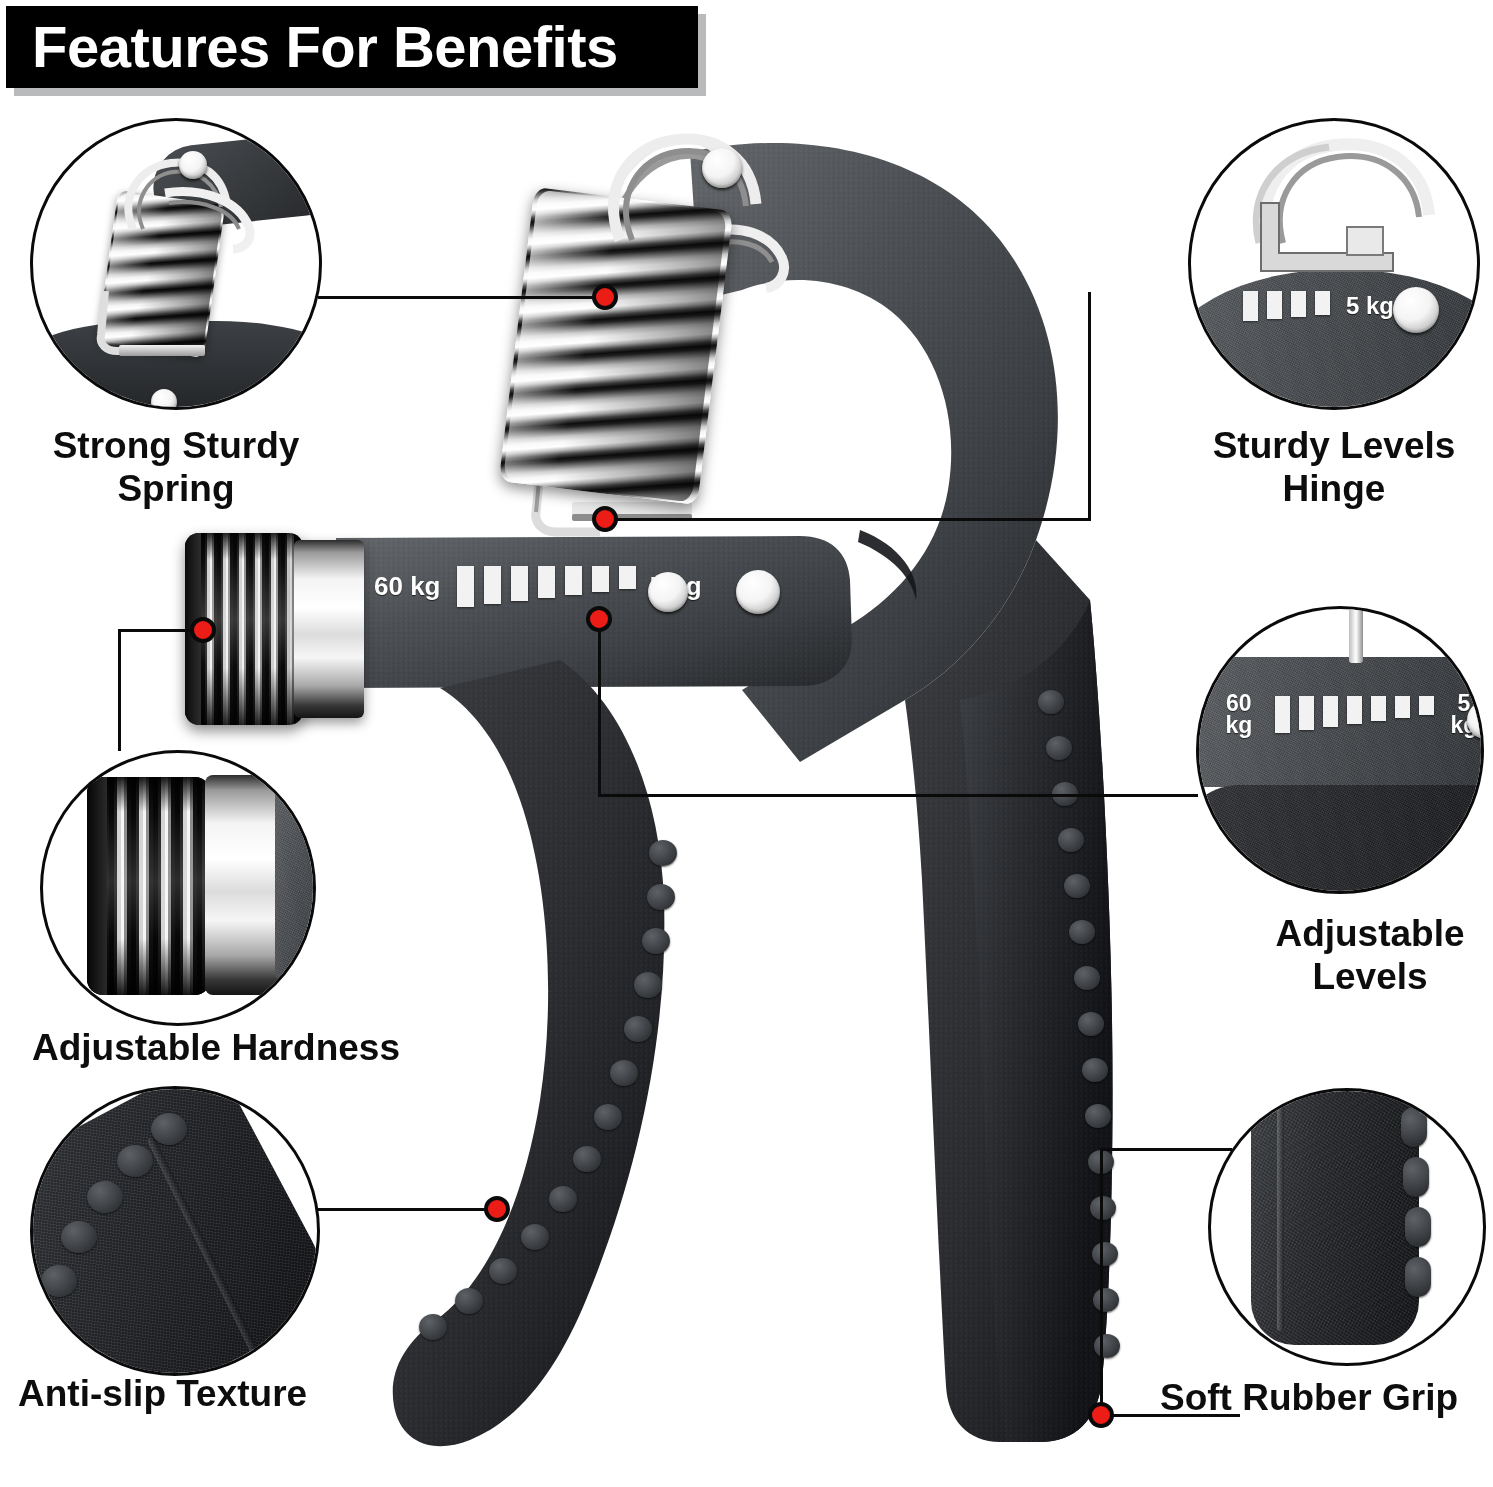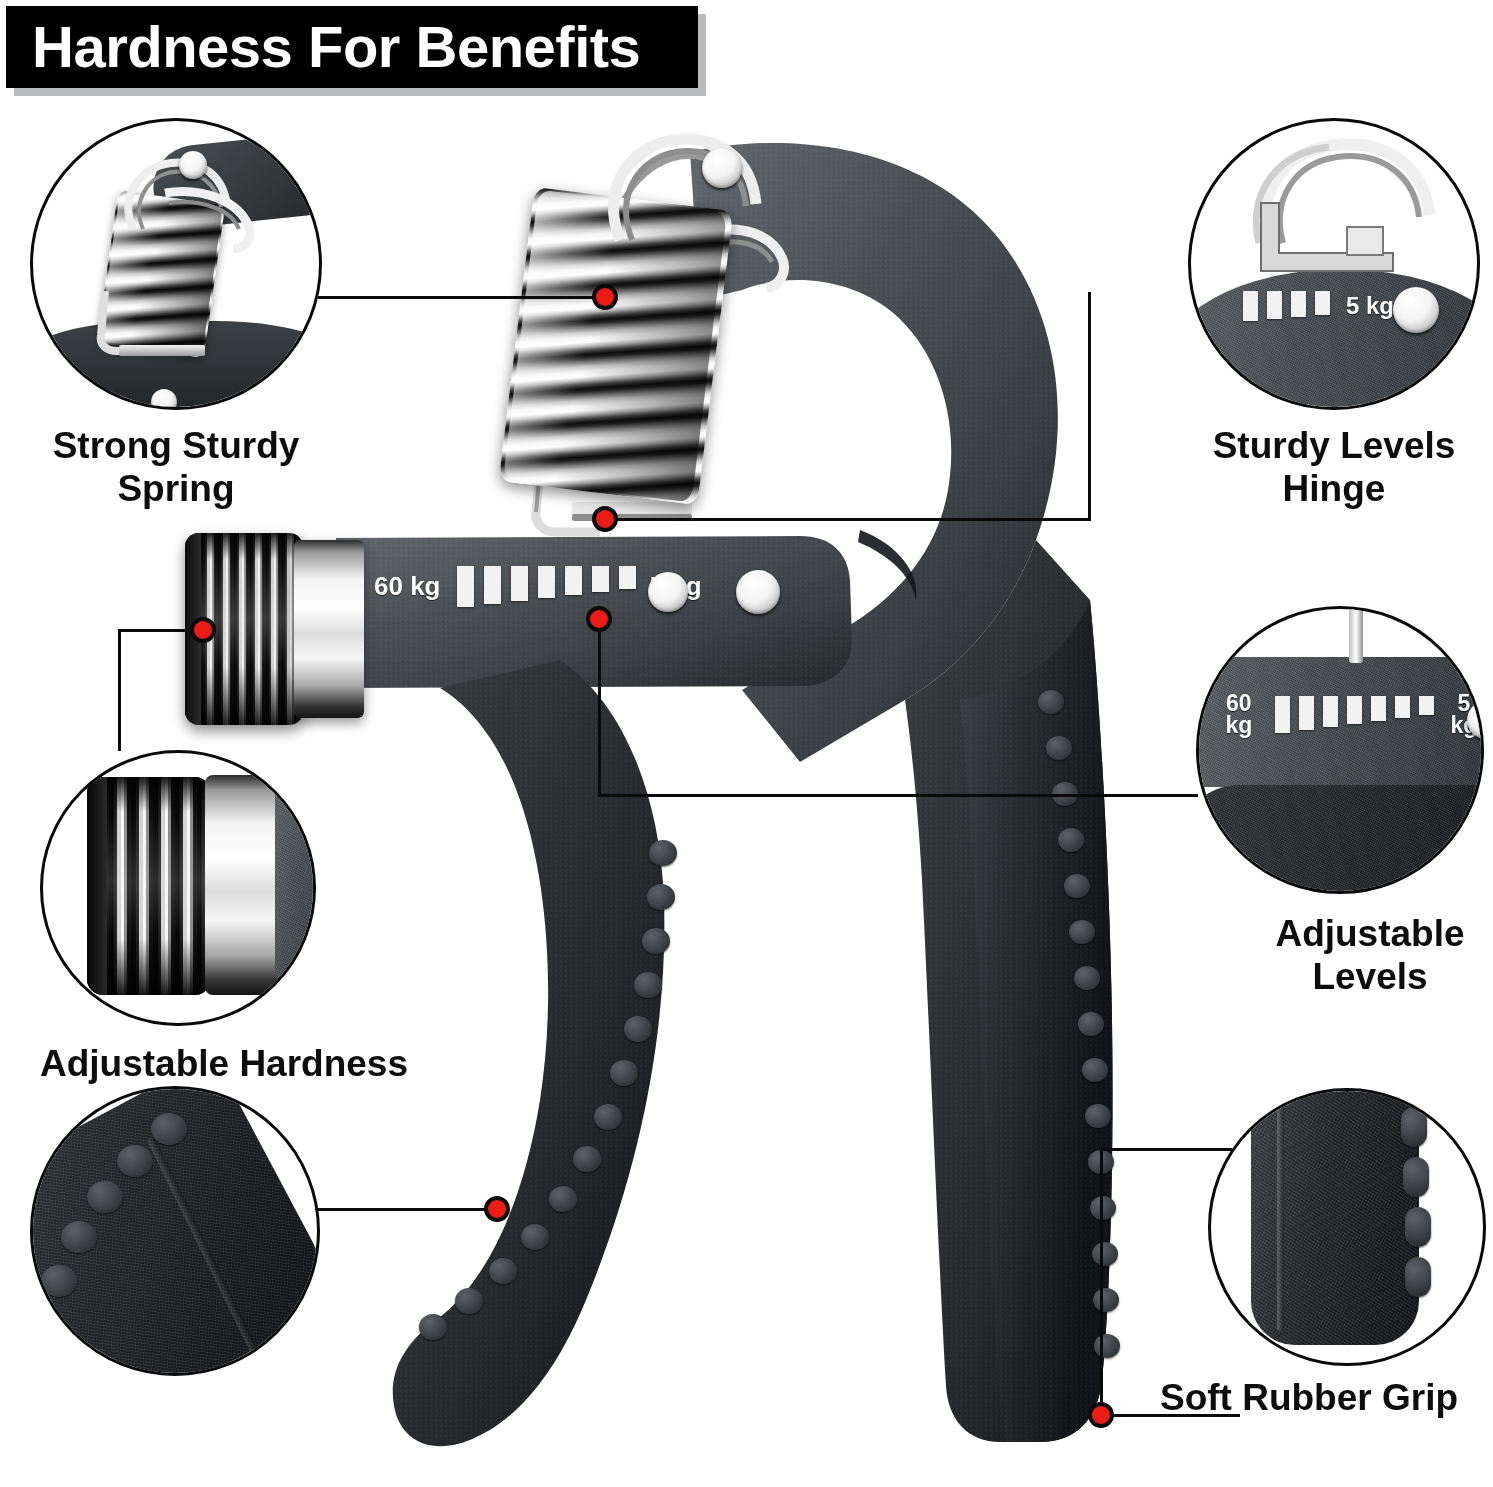--- a/index.html
+++ b/index.html
@@ -141,21 +141,21 @@
     box-shadow:0 1px 2px rgba(0,0,0,.6);
   }
 </style>
 </head>
 <body>
 
 <div id="stage">
 
   <div id="title-shadow"></div>
   <div id="title-banner">
-    <div id="title-text">Hardness For Benefits</div>
+    <div id="title-text">Features For Benefits</div>
   </div>
 
   <div id="product" style="position:absolute;left:0;top:0;width:1493px;height:1487px;">
 
     <svg width="1493" height="1487" viewBox="0 0 1493 1487" style="position:absolute;left:0;top:0;">
       <defs>
         <linearGradient id="gBody" x1="0" y1="0" x2="1" y2="1">
           <stop offset="0%" stop-color="#63666a"></stop>
           <stop offset="35%" stop-color="#4c4f53"></stop>
           <stop offset="70%" stop-color="#3a3d41"></stop>
@@ -513,21 +513,21 @@
                         rgba(255,255,255,.15) 48%,rgba(0,0,0,0) 74%,rgba(0,0,0,.9) 100%);"></div>
         <div style="position:absolute;left:0;top:0;width:20px;height:100%;
              background:linear-gradient(90deg,#050505,#2a2a2a);"></div>
       </div>
 
       <div class="chrome-band" style="position:absolute;left:162px;top:22px;width:76px;height:220px;border-radius:8px;"></div>
 
       <div class="plastic" style="position:absolute;left:232px;top:36px;width:70px;height:192px;border-radius:8px;"></div>
     </div>
   </div>
-  <div class="callout-label" style="left:24px;top:1026px;width:400px;margin-top:16px;">Adjustable Hardness</div>
+  <div class="callout-label" style="left:16px;top:1026px;width:400px;">Adjustable Hardness</div>
 
   <div class="zoom-circle" style="left:1196px;top:606px;width:288px;height:288px;">
     <div class="zc-inner">
 
       <div class="plastic" style="position:absolute;left:-20px;top:48px;width:340px;height:130px;"></div>
       <div class="plastic-dark" style="position:absolute;left:-20px;top:176px;width:340px;height:120px;
                   border-radius:60px 0 0 0;"></div>
 
       <div style="position:absolute;left:150px;top:-6px;width:14px;height:60px;
                   background:linear-gradient(90deg,#bdbdbd,#ffffff,#8f8f8f);border-radius:3px;"></div>
@@ -574,20 +574,21 @@
         <div class="bump" style="left:8px;top:176px;width:36px;height:32px;"></div>
         <div class="bump" style="left:-4px;top:222px;width:36px;height:32px;"></div>
       </div>
 
       <div style="position:absolute;left:168px;top:36px;width:8px;height:250px;
                   transform:rotate(-26deg);
                   background:linear-gradient(90deg,rgba(255,255,255,.14),rgba(0,0,0,.3));
                   border-radius:4px;"></div>
     </div>
   </div>
+  <div class="callout-label" style="left:18px;top:1372px;width:340px;text-align:left;">Anti-slip Texture</div>
 
   <div class="zoom-circle" style="left:1208px;top:1088px;width:278px;height:278px;">
     <div class="zc-inner">
       <div style="position:absolute;left:40px;top:-14px;width:168px;height:268px;
                   background:linear-gradient(100deg,#45484c 0%,#2c2e32 38%,#16171a 100%);
                   border-radius:10px 10px 44px 44px;"></div>
       <div style="position:absolute;left:40px;top:-14px;width:168px;height:268px;
                   border-radius:10px 10px 44px 44px;
                   background:
                     repeating-linear-gradient(32deg, rgba(255,255,255,.055) 0 1px, rgba(0,0,0,.1) 1px 3px),

